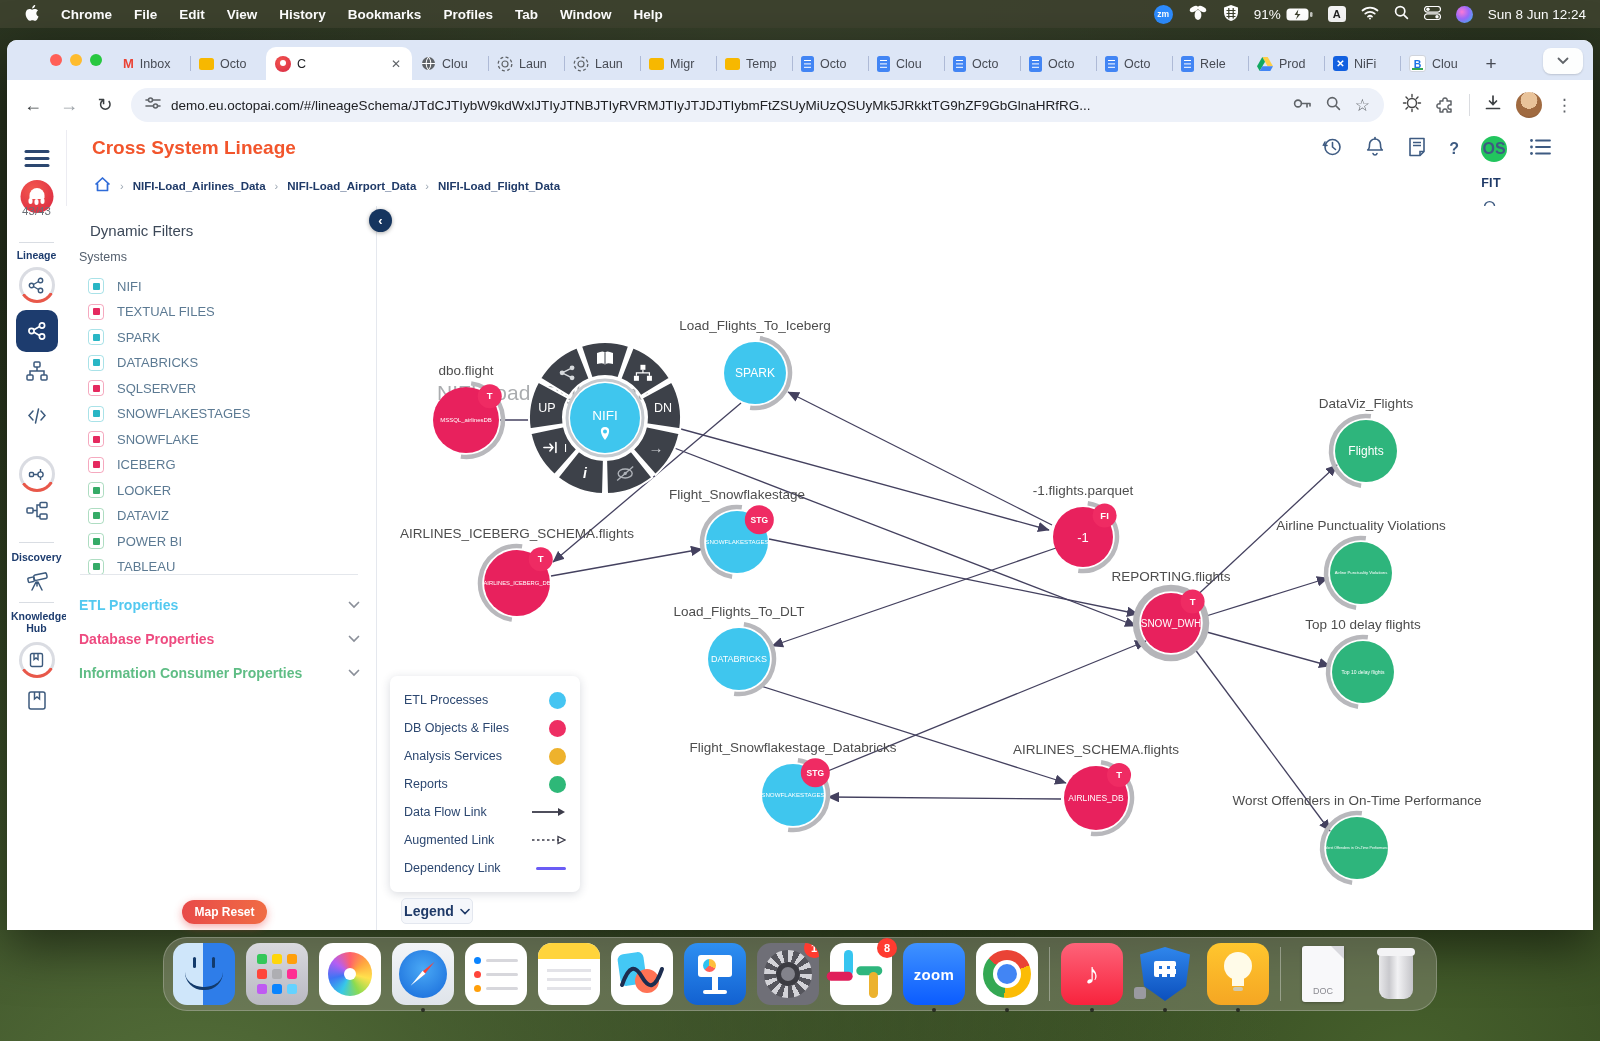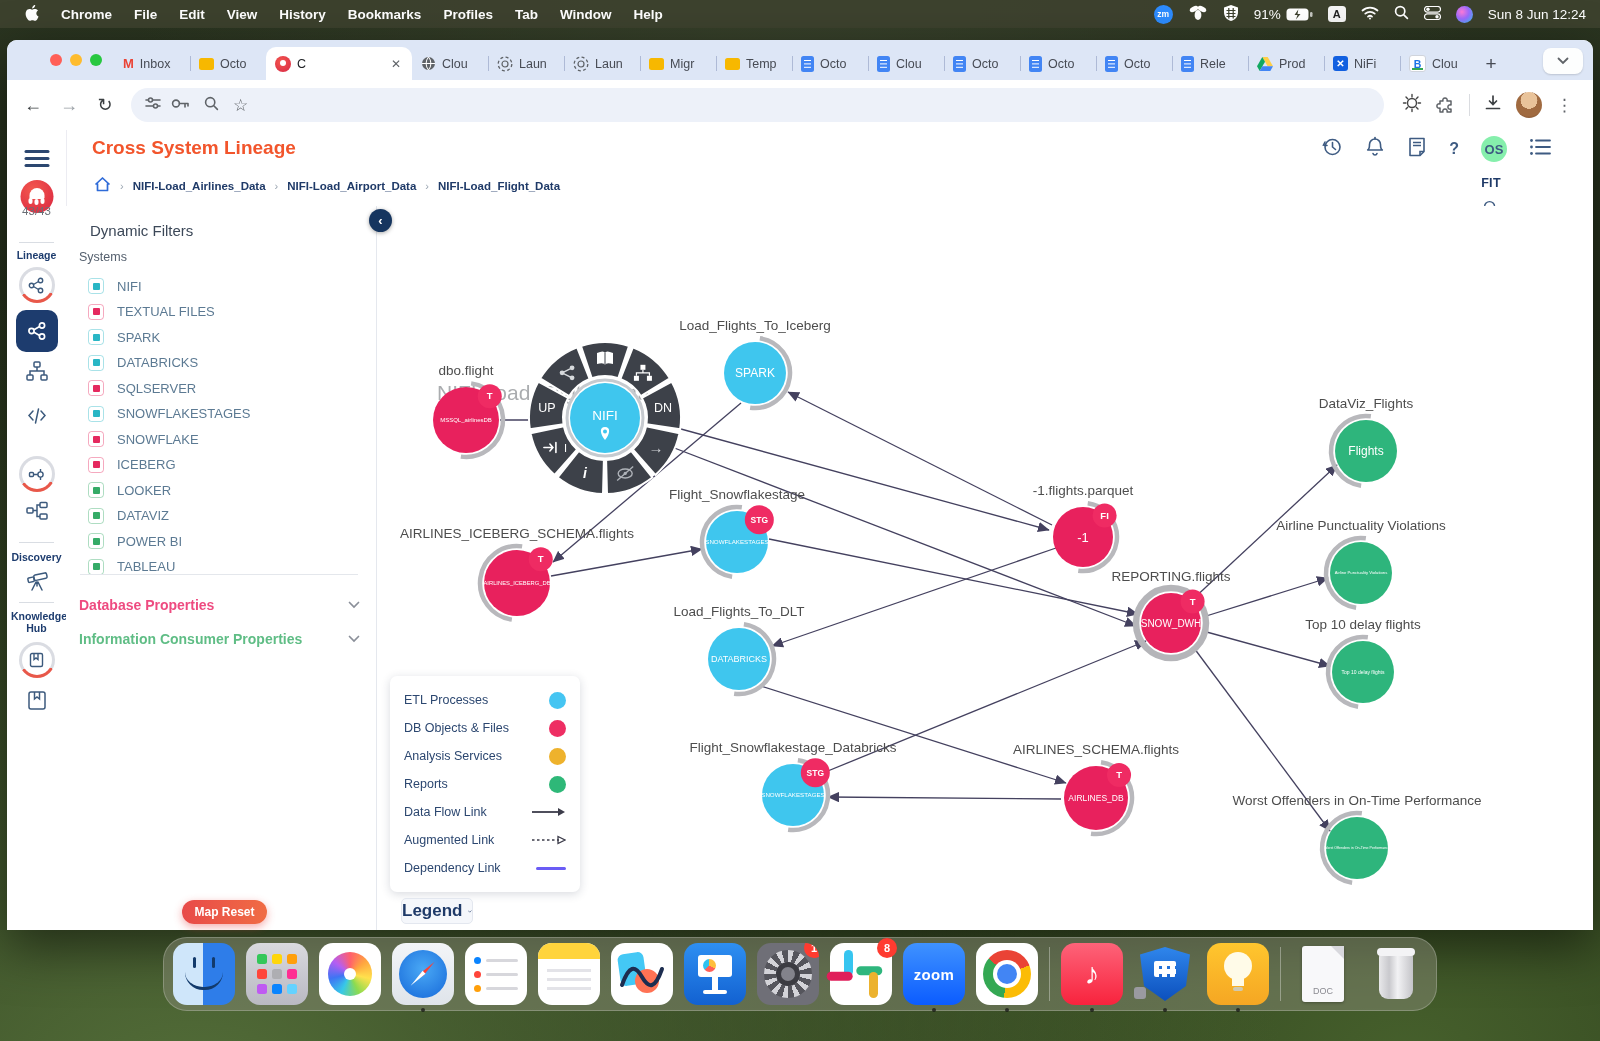--- a/index.html
+++ b/index.html
@@ -66,21 +66,21 @@
   .pill-right{display:flex;align-items:center;gap:14px;}
   .tb-right{display:flex;align-items:center;gap:14px;margin-left:18px;}
   .tb-sep{width:1px;height:22px;background:#dadce0;}
   .avatar{width:26px;height:26px;border-radius:50%;
     background:radial-gradient(circle at 50% 32%,#e9c39a 0 38%,#a06a40 39% 70%,#6d4327 100%);}
 
   
   .appbar{position:absolute;left:0;top:90px;right:0;height:38px;background:#fff;}
   .app-title{position:absolute;left:85px;top:7px;font-size:19px;font-weight:bold;color:#f2552c;}
   .appbar-icons{position:absolute;right:40px;top:6px;display:flex;align-items:center;gap:22px;color:#3e5b82;}
-  .os-badge{width:26px;height:26px;border-radius:50%;background:#86efac;color:#3e5b82;font-size:13px;
+  .os-badge{width:26px;height:26px;border-radius:50%;background:#22c55e;color:#3e5b82;font-size:16px;
     font-weight:bold;display:flex;align-items:center;justify-content:center;}
   .qmark{font-size:16px;font-weight:bold;}
   .subbar{position:absolute;left:0;top:128px;right:0;height:38px;background:#fff;border-bottom:1px solid #e8eaf0;}
   .crumbs{position:absolute;left:87px;top:9px;display:flex;align-items:center;gap:9px;
     font-size:11.5px;font-weight:bold;color:#1f3a68;}
   .crumb-sep{color:#9aa5b1;font-weight:normal;font-size:11px;}
   .zoomctl{position:absolute;right:46px;top:8px;display:flex;align-items:center;gap:10px;color:#1f3a68;flex-direction:column;}
   .fitlbl,.resetlbl{font-size:12.5px;font-weight:bold;letter-spacing:.3px;}
   .ztrack{width:112px;height:3.5px;background:#d8dade;border-radius:2px;position:relative;}
   .zthumb{position:absolute;top:-5.5px;left:42%;width:14px;height:14px;border-radius:50%;background:#e8483d;}
@@ -124,21 +124,21 @@
   
   .canvas{position:absolute;left:370px;top:166px;right:0;bottom:0;background:#fff;overflow:hidden;}
   .canvas svg{position:absolute;inset:0;}
 
   
   .legend{position:absolute;left:383px;top:636px;width:190px;height:216px;background:#fff;border-radius:7px;
     box-shadow:0 2px 10px rgba(40,50,80,.18);padding:10px 14px;box-sizing:border-box;z-index:4;}
   .lrow{display:flex;align-items:center;justify-content:space-between;height:28px;font-size:12.5px;color:#2c4770;}
   .lswatch{width:17px;height:17px;border-radius:50%;flex:none;}
   .legendbtn{position:absolute;left:394px;top:858px;width:70px;height:24px;background:#f5f7fb;border:1px solid #e3e7ef;
-    border-radius:5px;display:flex;align-items:center;justify-content:center;gap:6px;font-size:17px;
+    border-radius:5px;display:flex;align-items:center;justify-content:center;gap:6px;font-size:14px;
     font-weight:bold;color:#1f3a68;z-index:4;}
 
   
   .dock{position:absolute;left:50%;bottom:30px;transform:translateX(-50%);height:74px;border-radius:24px;
     background:rgba(130,134,112,.55);box-shadow:inset 0 0 0 1px rgba(255,255,255,.22);
     display:flex;align-items:center;gap:11px;padding:0 10px;}
   .dapp{position:relative;width:62px;height:62px;border-radius:14px;flex:none;}
   .ddiv{width:1px;height:54px;background:rgba(255,255,255,.34);flex:none;}
   .ddot{position:absolute;left:50%;bottom:-7px;transform:translateX(-50%);width:4px;height:4px;border-radius:50%;background:rgba(20,20,20,.75);}
   .dbadge{position:absolute;right:-5px;top:-5px;min-width:20px;height:20px;border-radius:10px;background:#ff3b30;
@@ -402,20 +402,21 @@
       <span class="nav-ic dim">→</span>
       <span class="nav-ic">↻</span>
       <div class="urlpill">
         <span>
           <svg width="16" height="14" viewBox="0 0 16 14" fill="none" stroke="#5f6368" stroke-width="1.6" stroke-linecap="round">
               <path d="M1 4h14M1 10h14"></path>
               <circle cx="5.5" cy="4" r="2" fill="#edf1f9"></circle>
               <circle cx="10.5" cy="10" r="2" fill="#edf1f9"></circle>
             </svg>
         </span>
+        <span class="urltext">demo.eu.octopai.com/#/lineageSchema/JTdCJTIybW9kdWxlJTIyJTNBJTIyRVRMJTIyJTJDJTIybmFtZSUyMiUzQSUyMk5JRkktTG9hZF9GbGlnaHRfRG...</span>
         <span class="pill-right">
           <span>
             <svg width="19" height="13" viewBox="0 0 19 13" fill="none" stroke="#5f6368" stroke-width="1.6" stroke-linecap="round">
                 <circle cx="5" cy="6.5" r="3.4"></circle>
                 <path d="M8.5 6.5H17M14 6.5v3.4M17 6.5v2.4"></path>
               </svg>
           </span>
           <span>
             <svg width="15" height="15" viewBox="0 0 15 15" fill="none" stroke="#5f6368" stroke-width="1.6">
                 <circle cx="6.2" cy="6.2" r="4.6"></circle>
@@ -695,20 +696,26 @@
           </div>
           <div class="sysrow">
             <span class="cbx" style="border:1.5px solid #35ab6766">
               <i style="background:#35ab67"></i>
             </span>
             <span>TABLEAU</span>
           </div>
         </div>
       <div class="f-div"></div>
       <div class="fsections">
+          <div class="fsec">
+            <span style="color:#53c9f0">ETL Properties</span>
+            <svg width="12" height="8" viewBox="0 0 12 8" fill="none" stroke="#8a8f99" stroke-width="1.7" stroke-linecap="round">
+              <path d="M1.5 1.5L6 6l4.5-4.5"></path>
+            </svg>
+          </div>
           <div class="fsec">
             <span style="color:#ee4b80">Database Properties</span>
             <svg width="12" height="8" viewBox="0 0 12 8" fill="none" stroke="#8a8f99" stroke-width="1.7" stroke-linecap="round">
               <path d="M1.5 1.5L6 6l4.5-4.5"></path>
             </svg>
           </div>
           <div class="fsec">
             <span style="color:#5fbd85">Information Consumer Properties</span>
             <svg width="12" height="8" viewBox="0 0 12 8" fill="none" stroke="#8a8f99" stroke-width="1.7" stroke-linecap="round">
               <path d="M1.5 1.5L6 6l4.5-4.5"></path>

